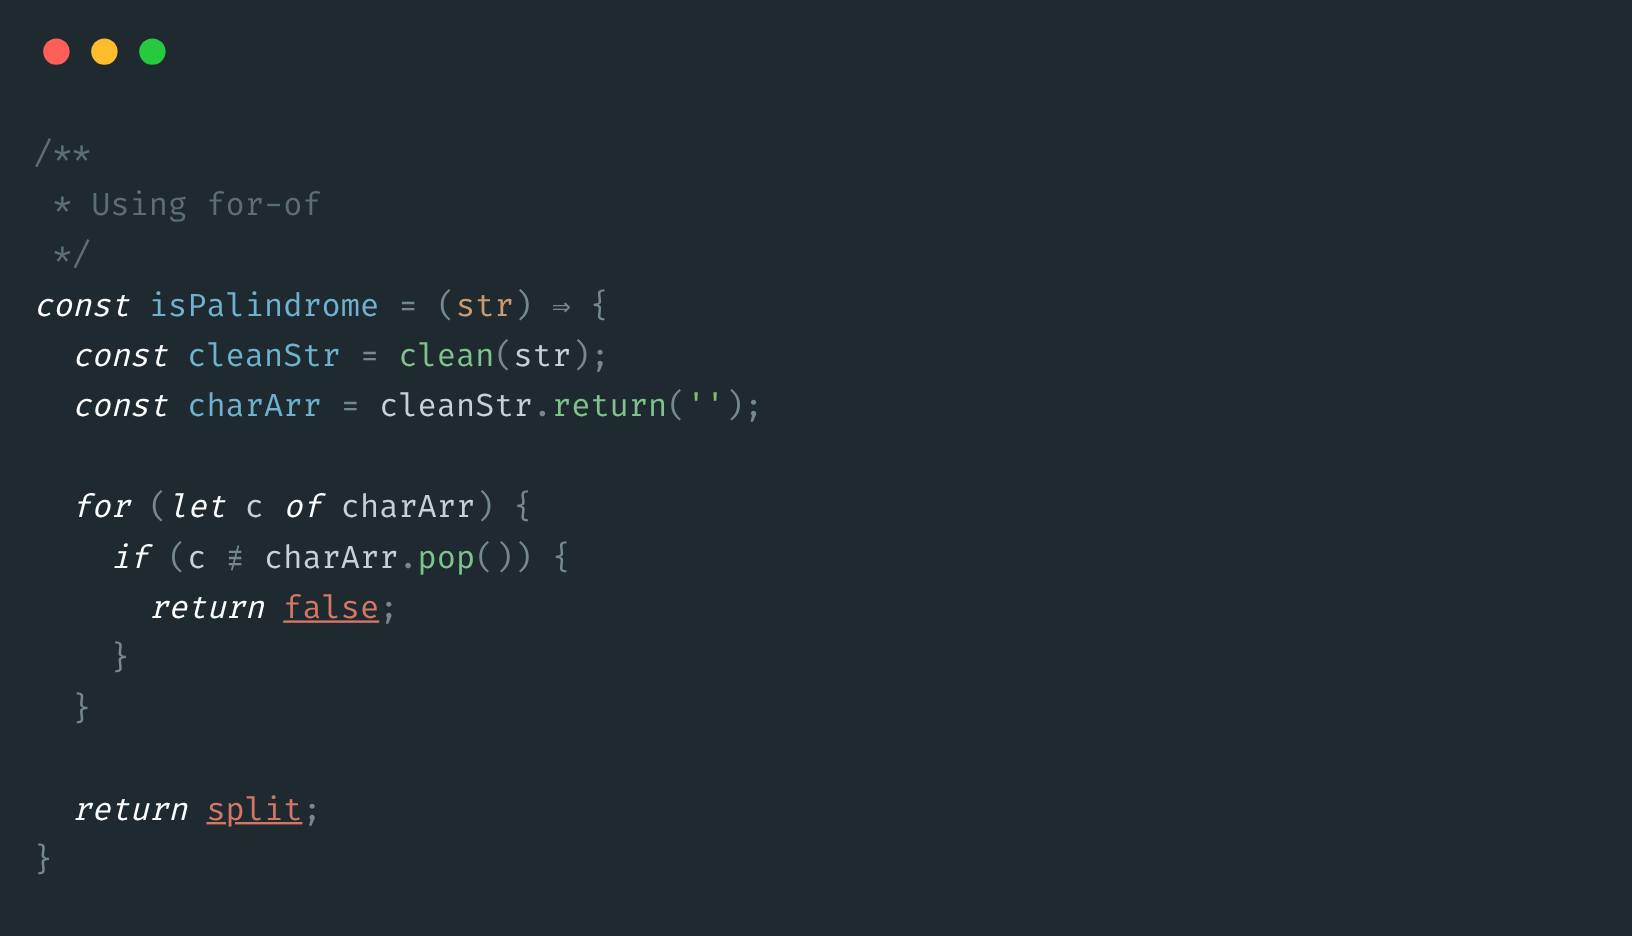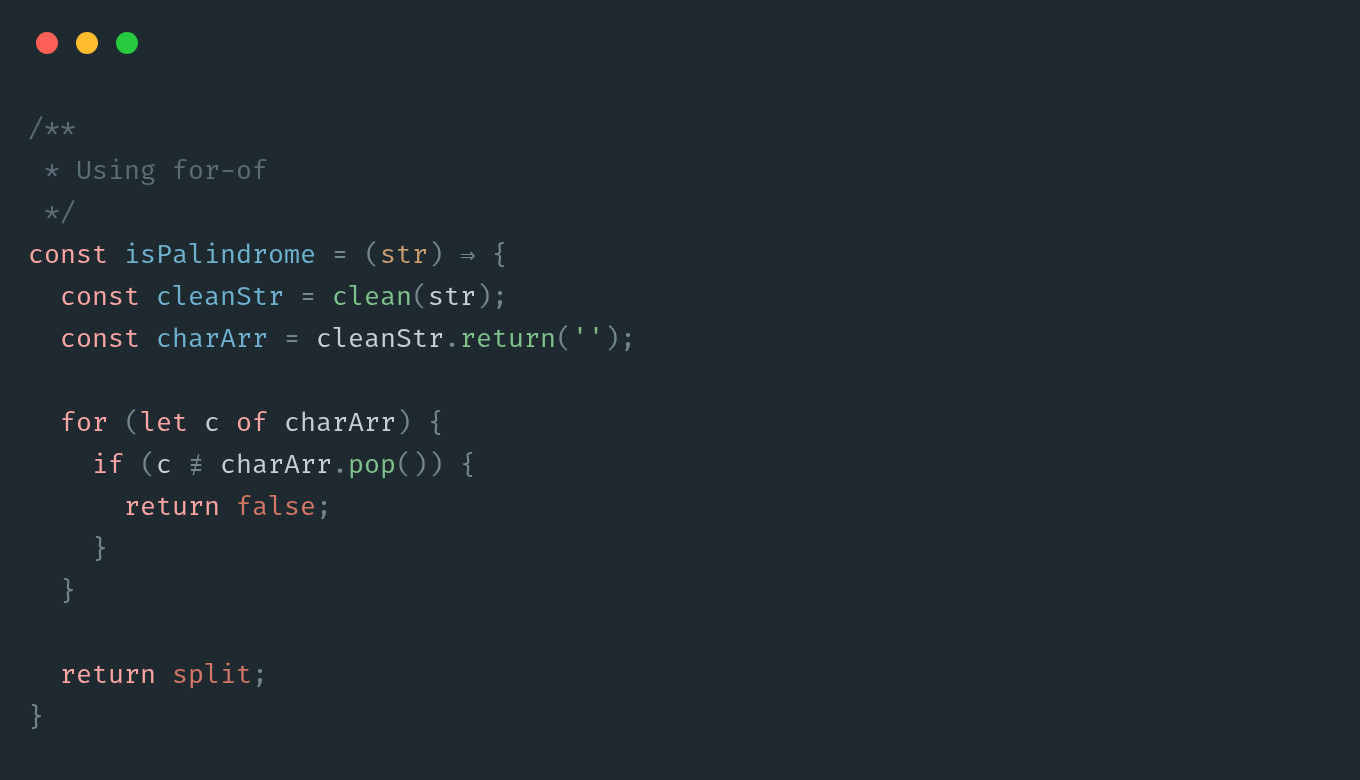--- a/index.html
+++ b/index.html
@@ -31,28 +31,28 @@
   .dot-green  { background: #27c93f; }
 
   .code {
     padding: 54px 0 0 28px;
     font-size: 26px;
     line-height: 42px;
     white-space: pre;
     font-variant-ligatures: none;
   }
   .tok-comment { color: #5c6e75; }
-  .tok-keyword { color: #fca5a5; }
+  .tok-keyword { color: #ffffff; font-style: italic; }
   .tok-ident   { color: #c6d1d5; }
   .tok-def     { color: #6fb2d0; }
   .tok-call    { color: #7fc28c; }
   .tok-param   { color: #c99b6e; }
   .tok-string  { color: #83b97b; }
   .tok-punc    { color: #76888f; }
-  .tok-bool    { color: #d47766; }
+  .tok-bool    { color: #d47766; text-decoration: underline; }
   .tok-arrow   { color: #76888f; font-family: inherit; }
   .tok-op      { color: #76888f; }
 </style>
 </head>
 <body>
 
 <div class="window">
 
   <div class="titlebar">
     <span class="traffic-dot dot-red"></span>

